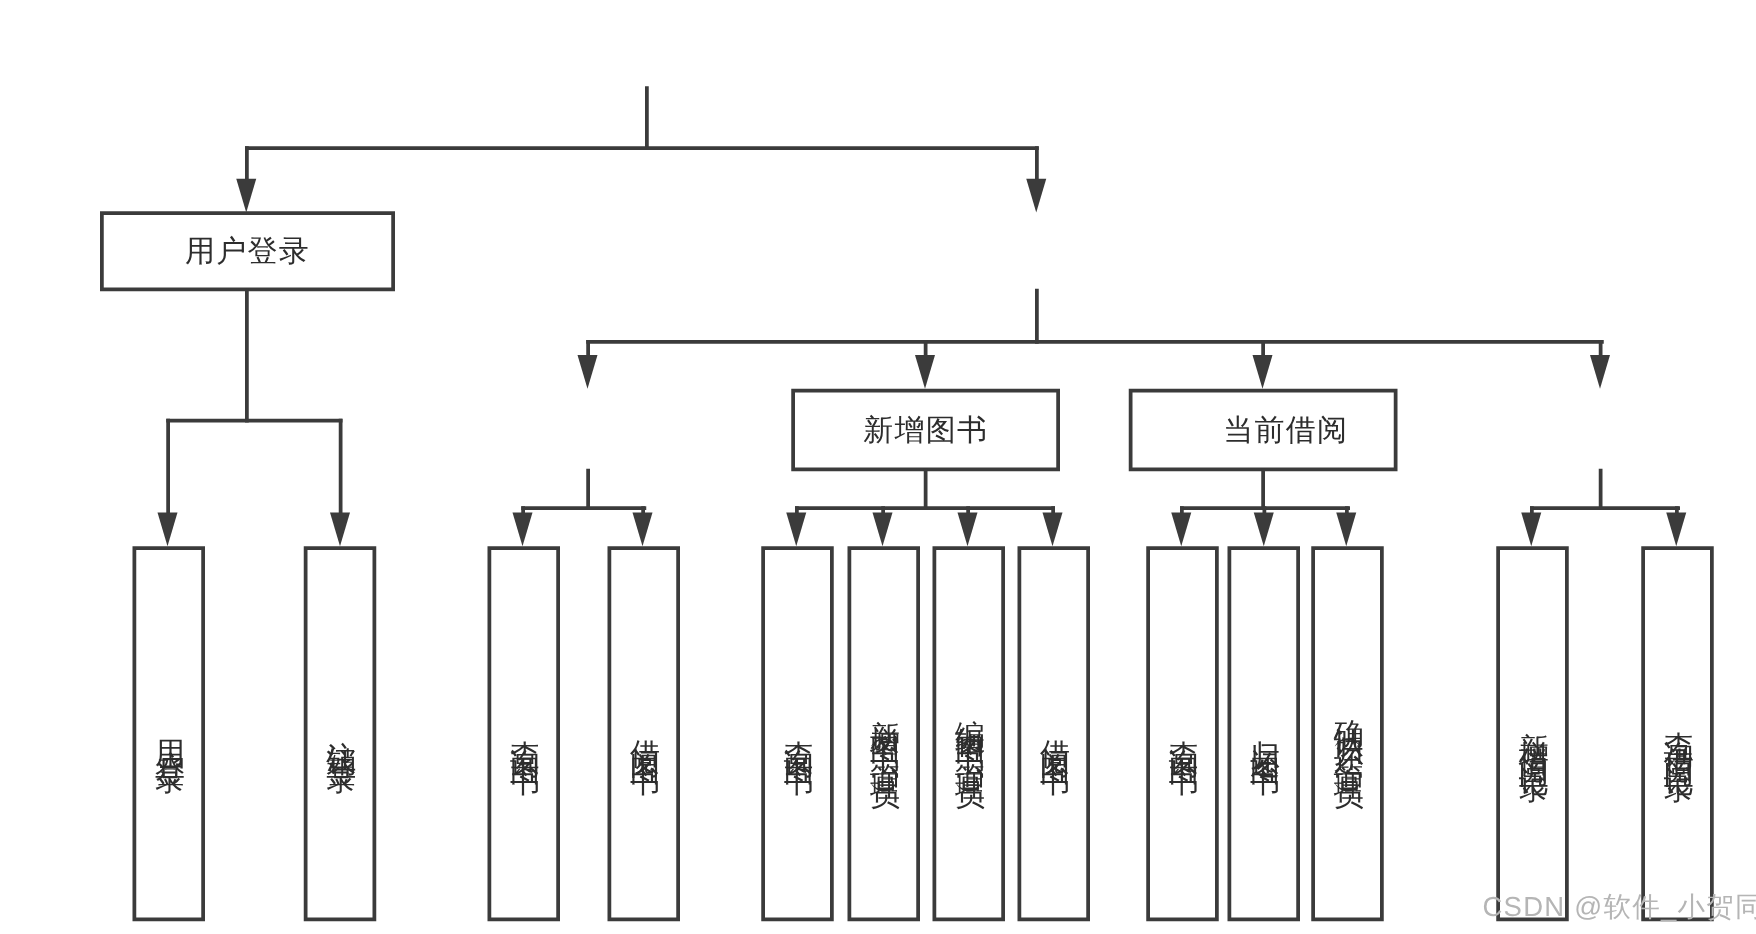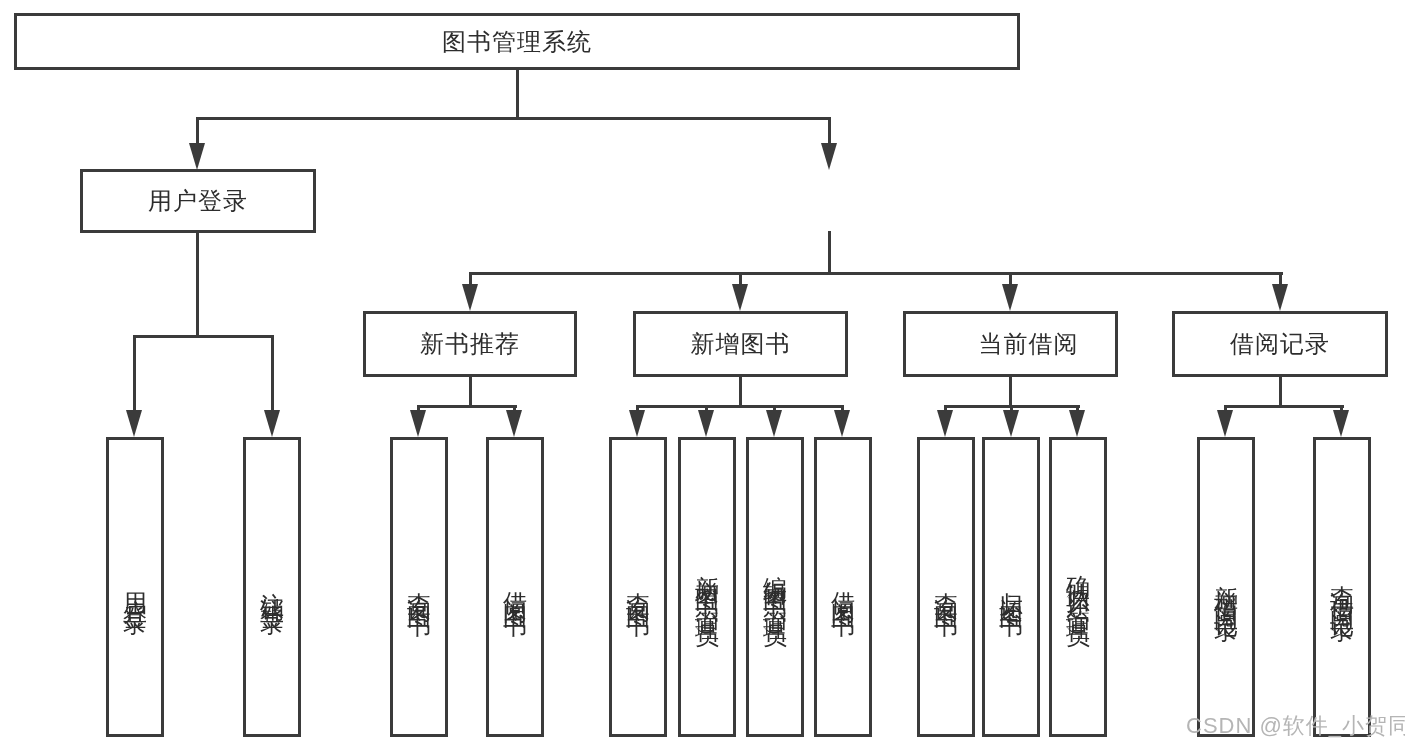--- a/index.html
+++ b/index.html
@@ -59,28 +59,25 @@
     letter-spacing:1px;
     z-index:10;
     white-space:nowrap;
   }
 </style>
 </head>
 <body>
 
 <div id="stage">
 
-  <div class="node" style="left:14px;top:13px;width:1006px;height:57px;">图书管理系统</div>
 
   <div class="node" style="left:80px;top:169px;width:236px;height:64px;">用户登录</div>
 
-  <div class="node" style="left:363px;top:311px;width:214px;height:66px;">新书推荐</div>
   <div class="node" style="left:633px;top:311px;width:215px;height:66px;">新增图书</div>
   <div class="node" style="left:903px;top:311px;width:215px;height:66px;padding-left:36px;">当前借阅</div>
-  <div class="node" style="left:1172px;top:311px;width:216px;height:66px;">借阅记录</div>
 
   <div class="leaf" style="left:106px;">
     <span>用户登录</span>
     </div>
   <div class="leaf" style="left:243px;">
     <span>注销登录</span>
     </div>
 
   <div class="leaf" style="left:390px;">
     <span>查询图书</span>

